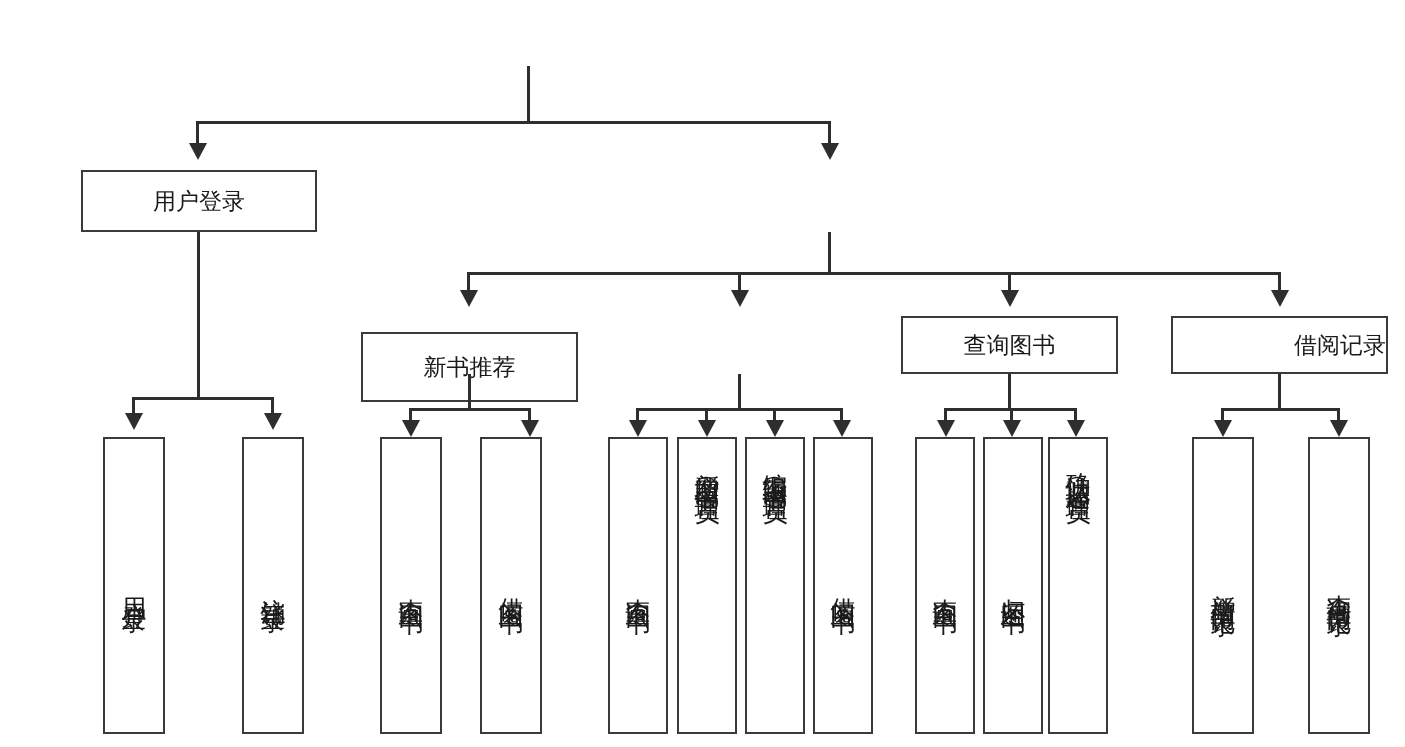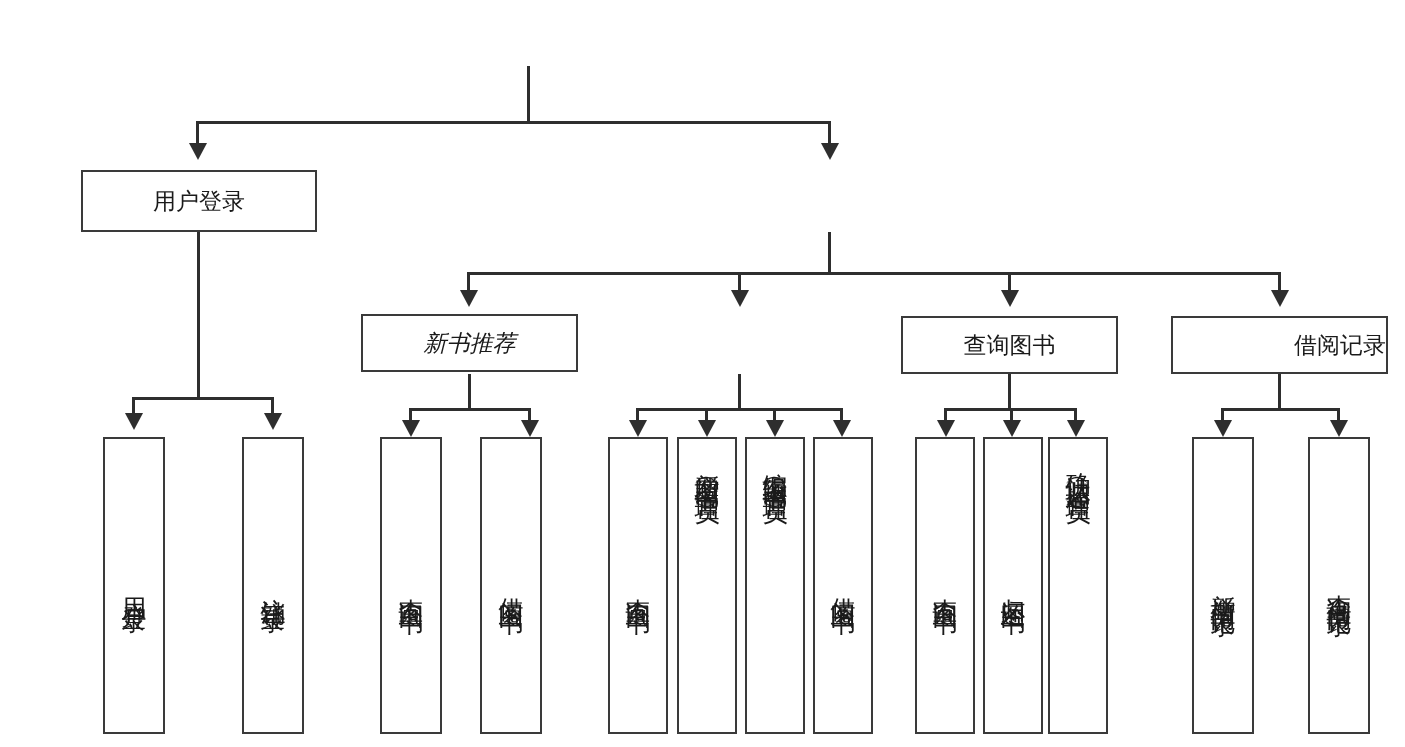--- a/index.html
+++ b/index.html
@@ -115,21 +115,21 @@
   <div class="ln h" style="left:467px; top:272px; width:813px; height:3px;"></div>
   <div class="ln v" style="left:467px; top:272px; width:3px; height:20px;"></div>
   <div class="arrow" style="left:460px; top:290px;"></div>
   <div class="ln v" style="left:738px; top:272px; width:3px; height:20px;"></div>
   <div class="arrow" style="left:731px; top:290px;"></div>
   <div class="ln v" style="left:1008px; top:272px; width:3px; height:20px;"></div>
   <div class="arrow" style="left:1001px; top:290px;"></div>
   <div class="ln v" style="left:1278px; top:272px; width:3px; height:20px;"></div>
   <div class="arrow" style="left:1271px; top:290px;"></div>
 
-  <div class="node horiz" style="left:361px; top:314px; width:217px; height:58px;font-style:italic;">
+  <div class="node horiz" style="left:361px; top:332px; width:217px; height:70px;">
     <span class="label">新书推荐</span>
   </div>
   <div class="node horiz" style="left:901px; top:316px; width:217px; height:58px;">
     <span class="label">查询图书</span>
   </div>
   <div class="node horiz" style="left:1171px; top:316px; width:217px; height:58px;justify-content:flex-end;">
     <span class="label">借阅记录</span>
   </div>
 
   <div class="ln v" style="left:468px; top:374px; width:3px; height:36px;"></div>

